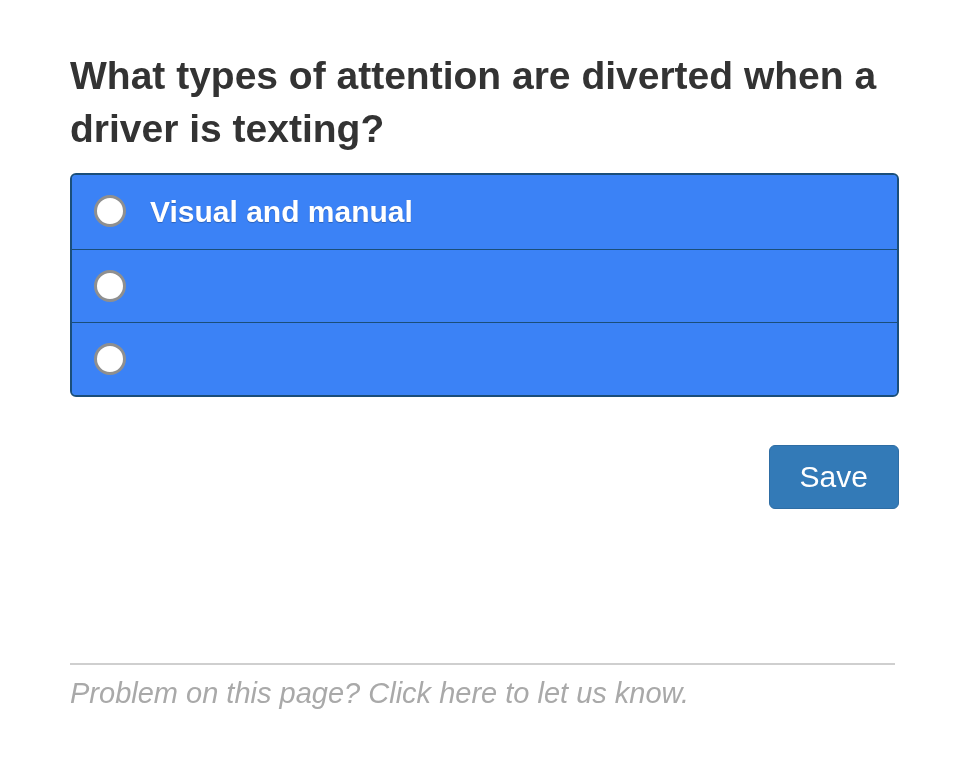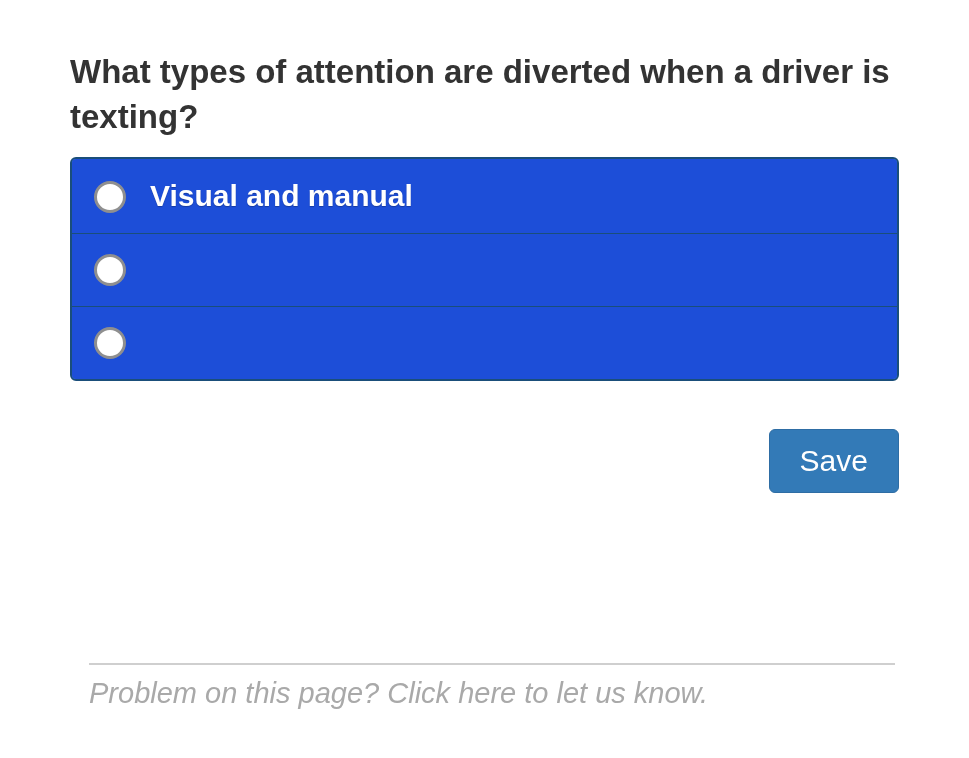--- a/index.html
+++ b/index.html
@@ -9,39 +9,39 @@
     }
     body {
       font-family: "Helvetica Neue", Helvetica, Arial, sans-serif;
       background: #ffffff;
       width: 969px;
       height: 758px;
       padding: 50px 70px 40px 70px;
       position: relative;
     }
     .question-title {
-      font-size: 33px;
+      font-size: 39px;
       font-weight: 700;
       color: #333333;
       line-height: 1.35;
       margin-bottom: 18px;
     }
     .options-container {
       border: 2px solid #1a4e7a;
       border-radius: 6px;
       overflow: hidden;
       background: #4a90c9;
     }
     .option-row {
       display: flex;
-      align-items: flex-end;
+      align-items: flex-start;
       padding: 20px 22px;
       border-bottom: 1px solid #1a4e7a;
       cursor: pointer;
-      background: #1d4ed8;
+      background: #3b82f6;
     }
     .option-row:last-child {
       border-bottom: none;
     }
     .radio-circle {
       width: 32px;
       height: 32px;
       border-radius: 50%;
       background: #ffffff;
       border: 3px solid #8f8f8f;
@@ -69,21 +69,20 @@
       font-weight: 400;
       padding: 14px 30px;
       cursor: pointer;
       font-family: inherit;
     }
     .footer-area {
       position: absolute;
       left: 70px;
       right: 74px;
       bottom: 48px;
-      margin-left: 19px;
     }
     .divider {
       border: none;
       border-top: 2px solid #cfcfcf;
       margin-bottom: 12px;
     }
     .problem-link {
       font-size: 29px;
       font-style: italic;
       color: #a9a9a9;

